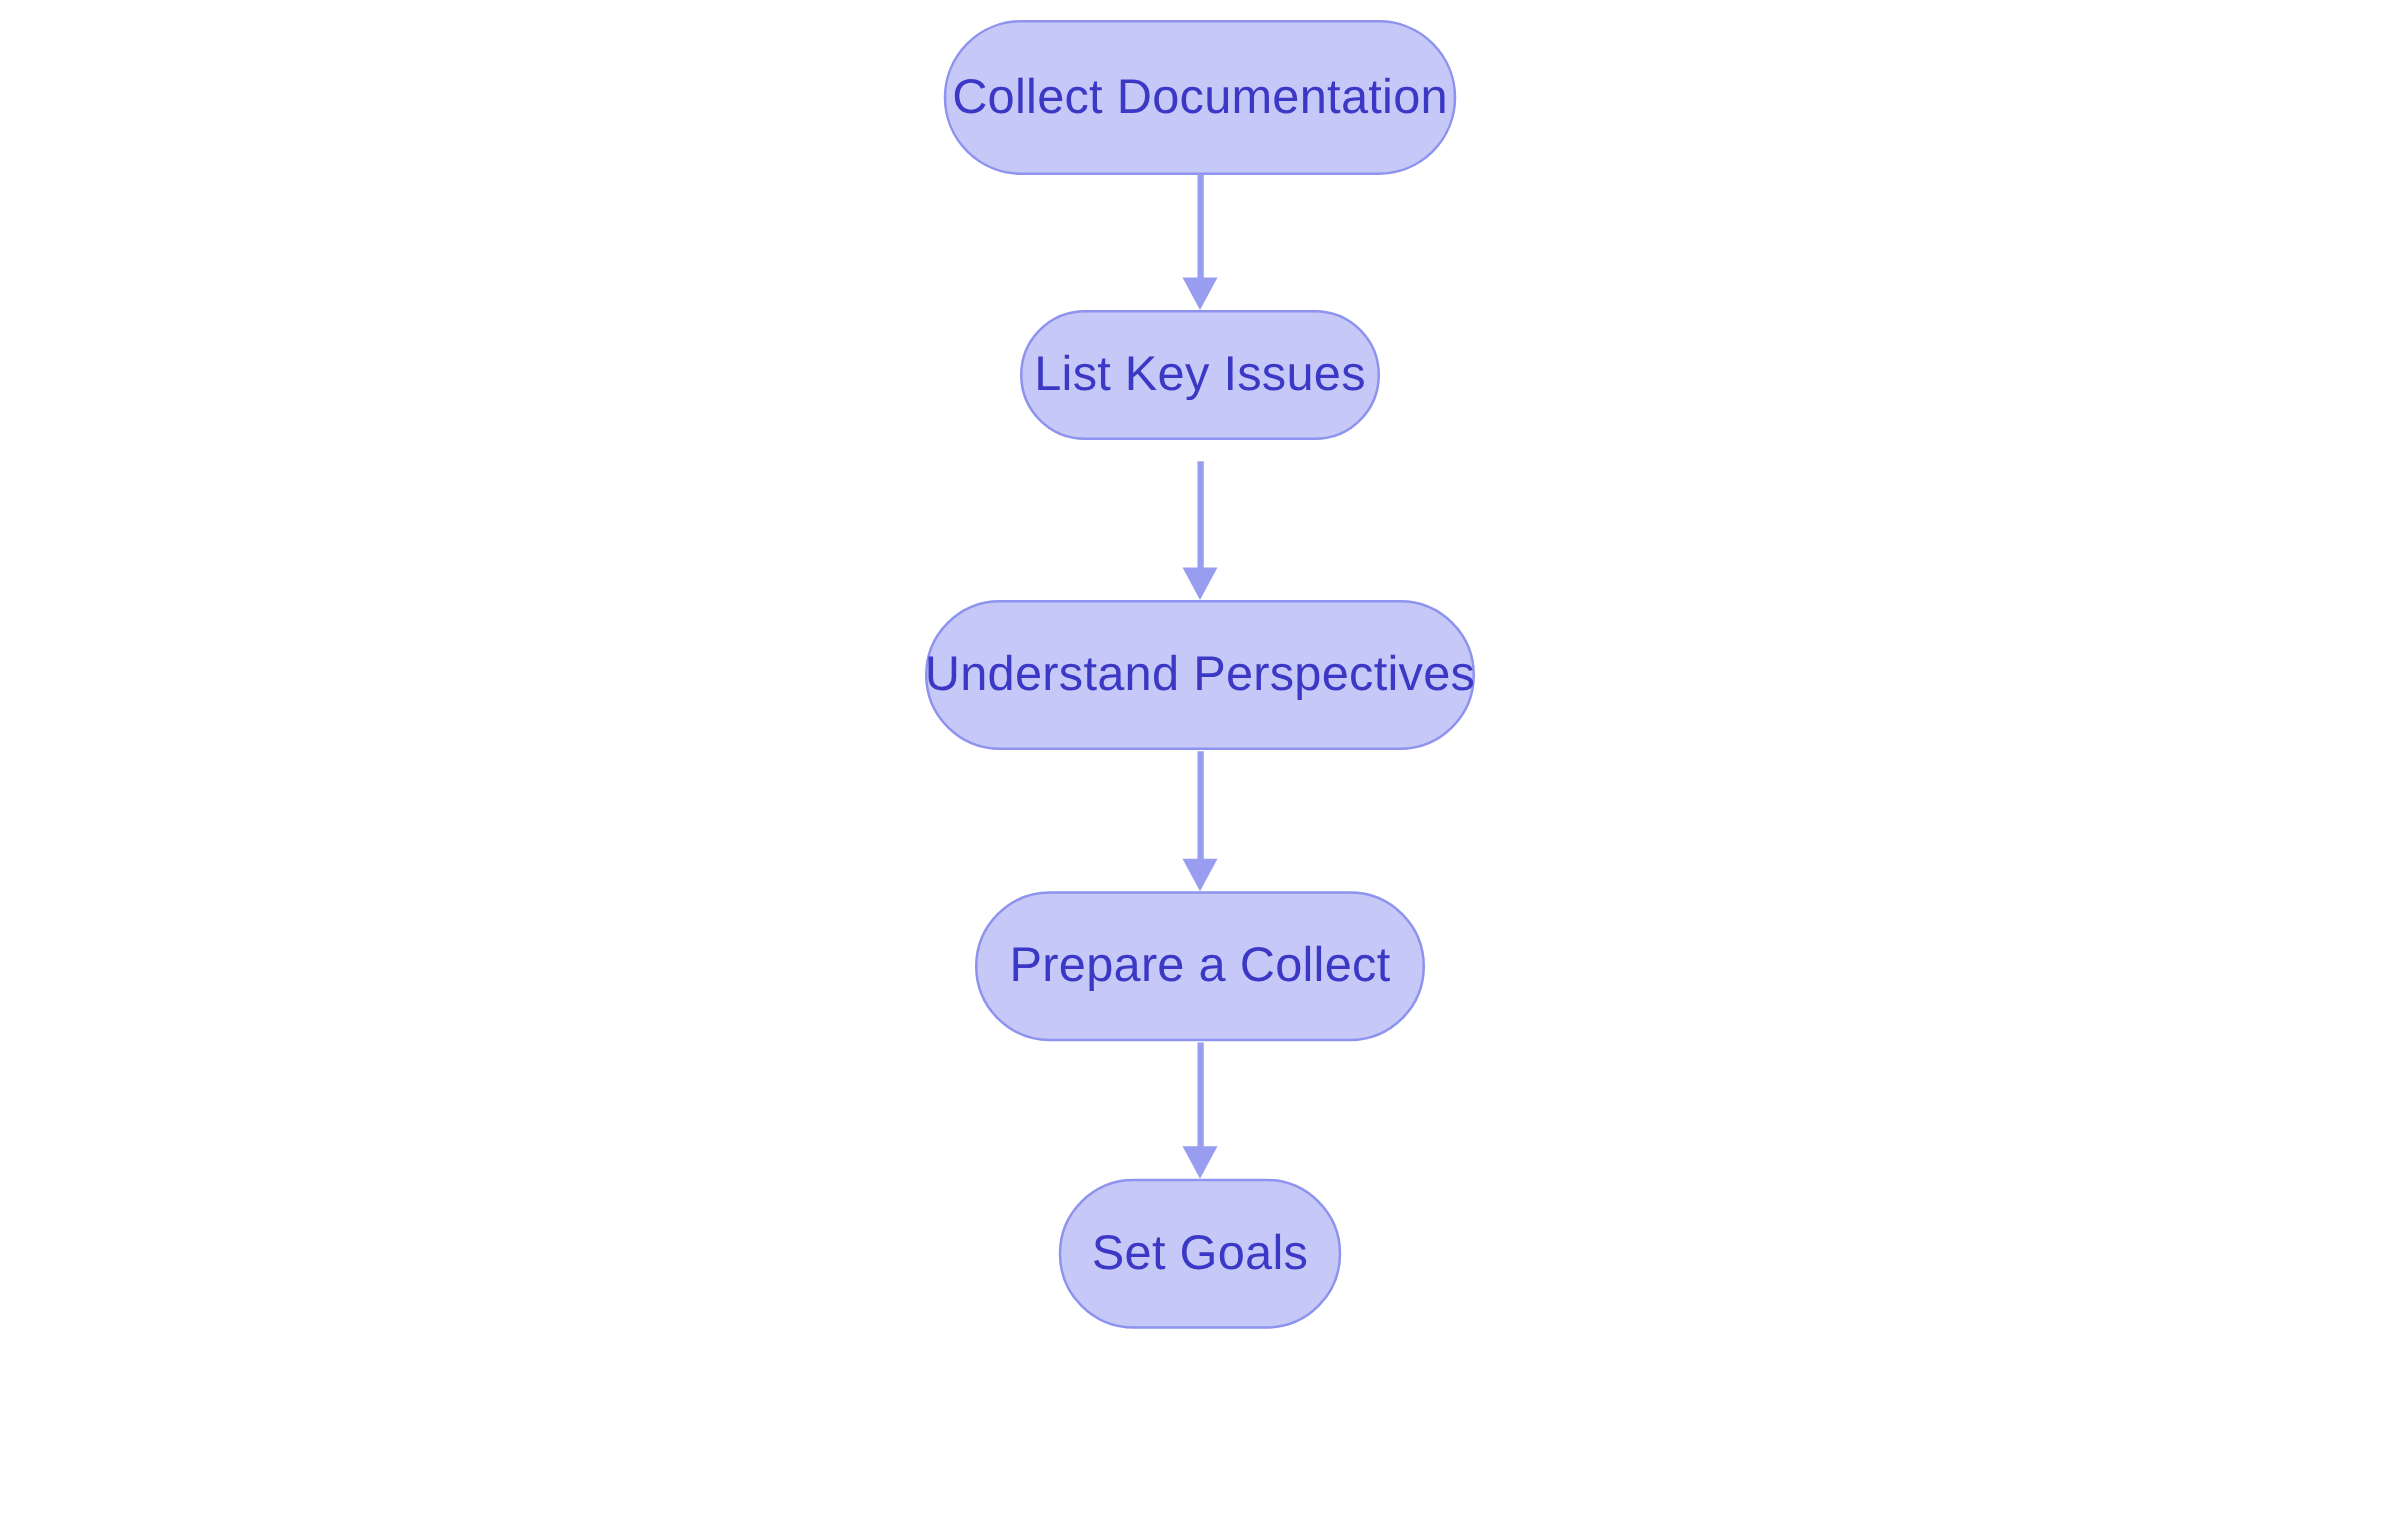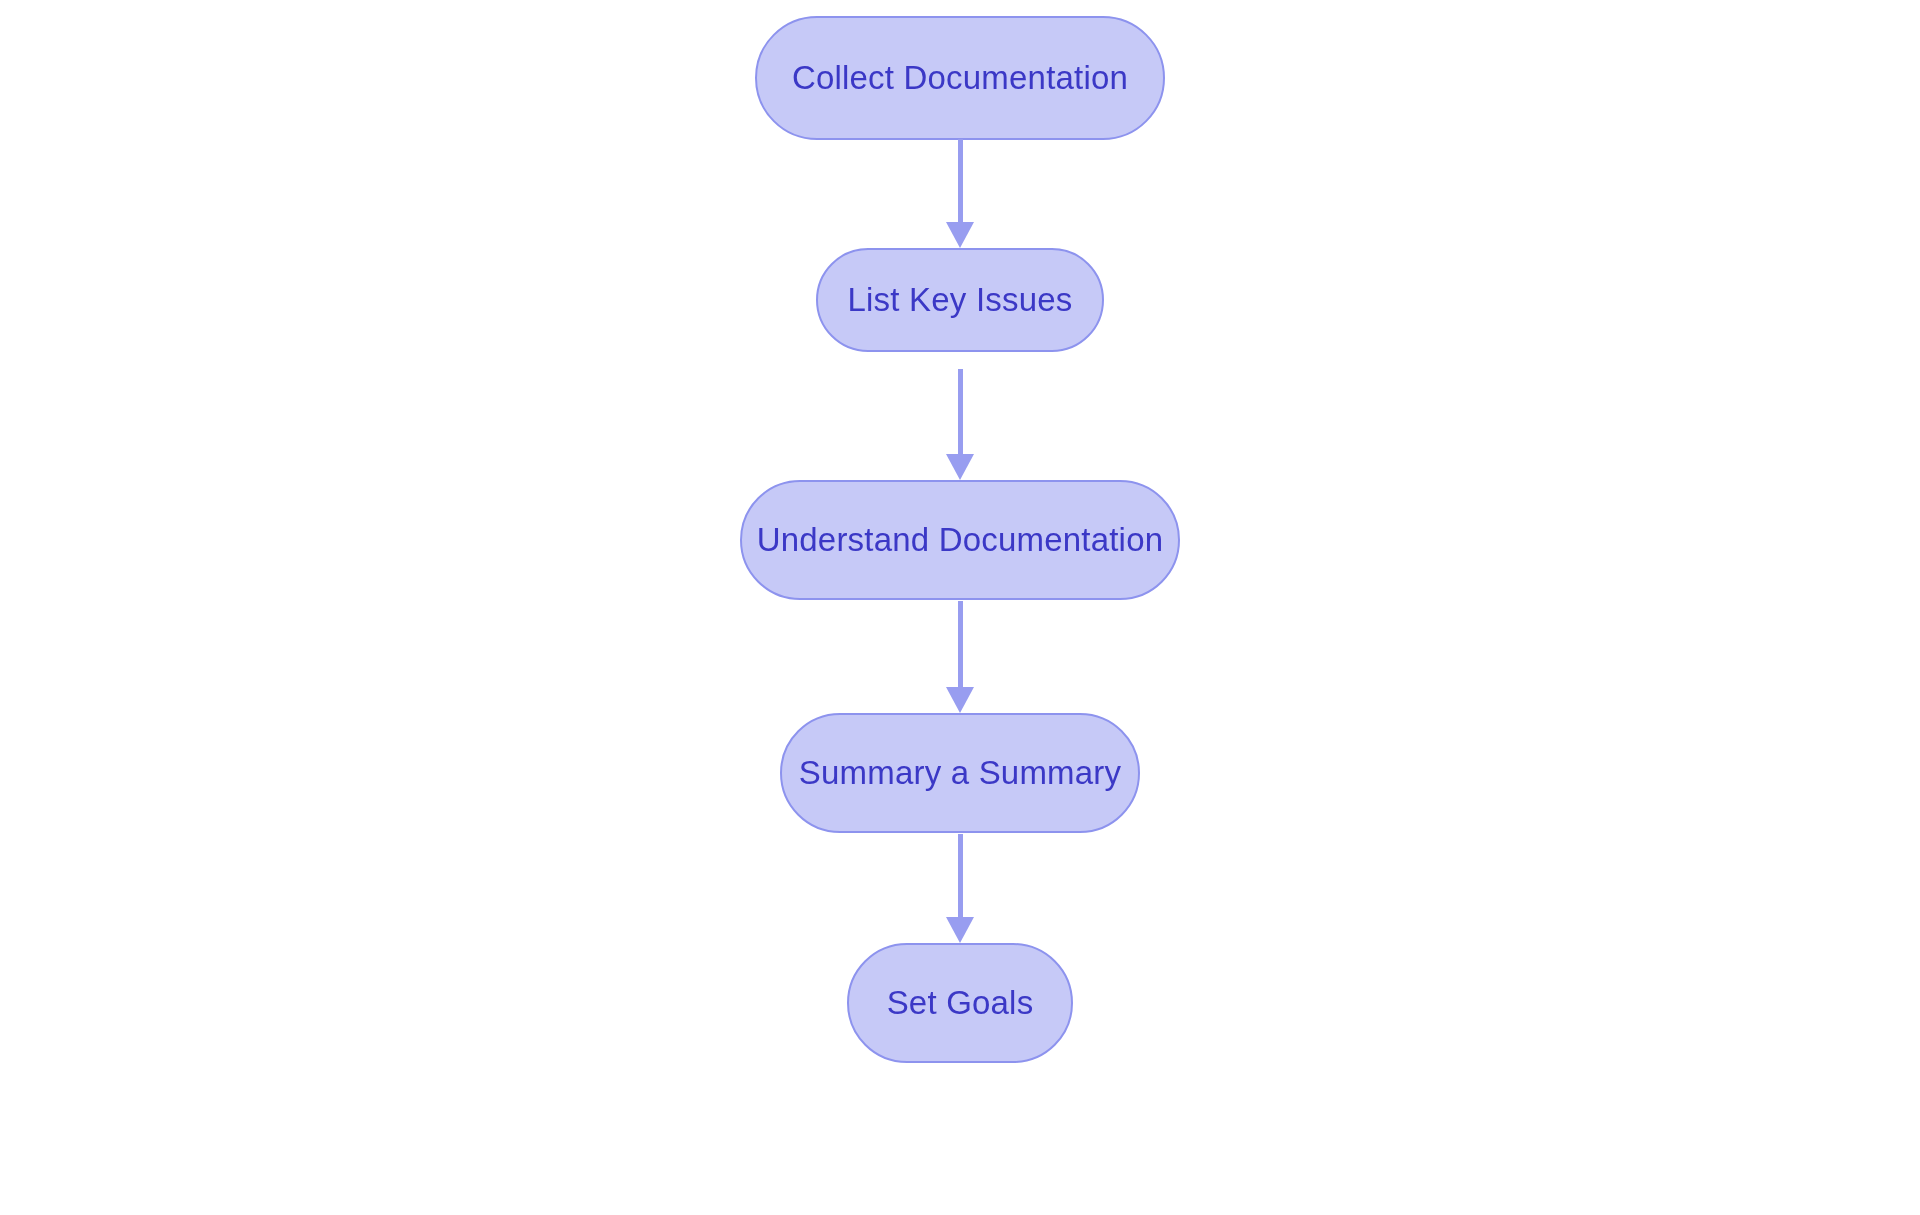--- a/index.html
+++ b/index.html
@@ -19,21 +19,21 @@
     display: flex;
     align-items: center;
     justify-content: center;
     background: var(--node_fill, #c6c9f7);
     border: 2px solid var(--node_border, #8d93ee);
     border-radius: 62px;
     box-sizing: border-box;
   }
   .node .node-label {
     color: var(--node_text, #3b38c6);
-    font-size: 33px;
+    font-size: 39px;
     letter-spacing: 0.2px;
     white-space: nowrap;
   }
   .n1 { left: 755px; top: 16px;  width: 410px; height: 124px; }
   .n2 { left: 816px; top: 248px; width: 288px; height: 104px; }
   .n3 { left: 740px; top: 480px; width: 440px; height: 120px; }
   .n4 { left: 780px; top: 713px; width: 360px; height: 120px; }
   .n5 { left: 847px; top: 943px; width: 226px; height: 120px; align-items: center; }
 
   
@@ -107,30 +107,30 @@
   <div class="node n2">
     <span class="node-label">List Key Issues</span>
   </div>
 
   <div class="arrow a2">
     <span class="shaft"></span>
     <span class="head"></span>
   </div>
 
   <div class="node n3">
-    <span class="node-label">Understand Documentation</span>
+    <span class="node-label">Understand Perspectives</span>
   </div>
 
   <div class="arrow a3">
     <span class="shaft"></span>
     <span class="head"></span>
   </div>
 
   <div class="node n4">
-    <span class="node-label">Summary a Summary</span>
+    <span class="node-label">Prepare a Collect</span>
   </div>
 
   <div class="arrow a4">
     <span class="shaft"></span>
     <span class="head"></span>
   </div>
 
   <div class="node n5">
     <span class="node-label">Set Goals</span>
   </div>

